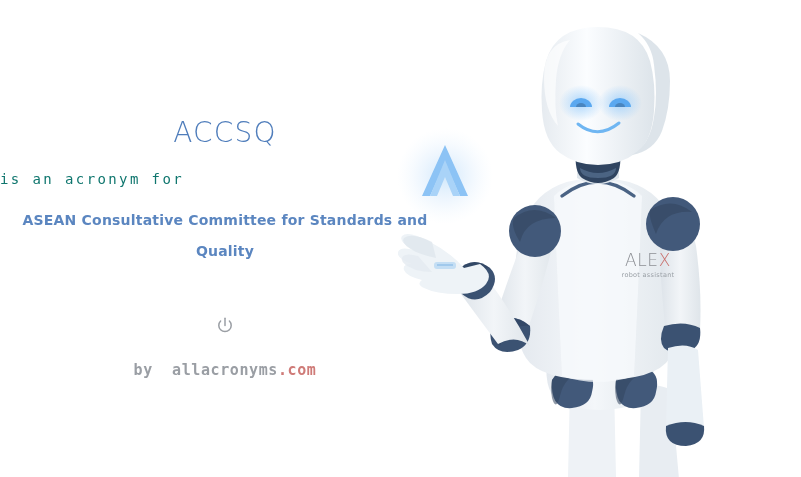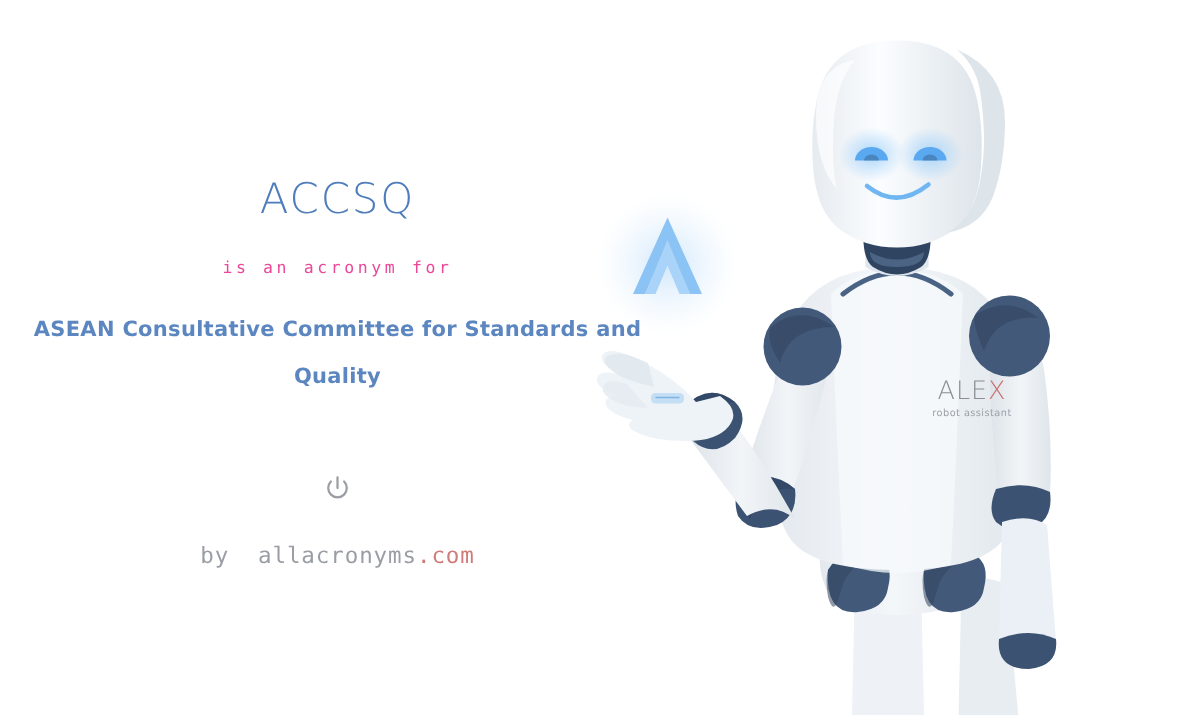--- a/index.html
+++ b/index.html
@@ -38,26 +38,25 @@
     font-weight: 300;
     letter-spacing: 1.2px;
     color: #4f7dbb;
     line-height: 34px;
   }
   .acronym-subtitle {
     position: absolute;
     left: 0;
     top: 170px;
     width: 450px;
-    text-align: center;
     font-family: "DejaVu Sans Mono", monospace;
-    font-size: 11px;
+    font-size: 14px;
     font-weight: 400;
     letter-spacing: 2.4px;
-    color: #ec4899;
+    color: #0f766e;
     line-height: 18px;
   }
   .acronym-expansion {
     position: absolute;
     left: 22px;
     top: 205px;
     width: 406px;
     text-align: center;
     font-family: "DejaVu Sans", sans-serif;
     font-size: 14px;
@@ -76,21 +75,21 @@
   }
   .power-icon-wrap svg { display: inline-block; }
   .byline {
     position: absolute;
     left: 0;
     top: 360px;
     width: 450px;
     text-align: center;
     font-family: "DejaVu Sans Mono", monospace;
     font-size: 15px;
-    font-weight: 400;
+    font-weight: 700;
     letter-spacing: 0.6px;
     color: #9a9ea4;
     line-height: 20px;
     white-space: pre;
   }
   .byline .tld { color: #cf7b78; }
 
   
   .robot-wrap {
     position: absolute;

